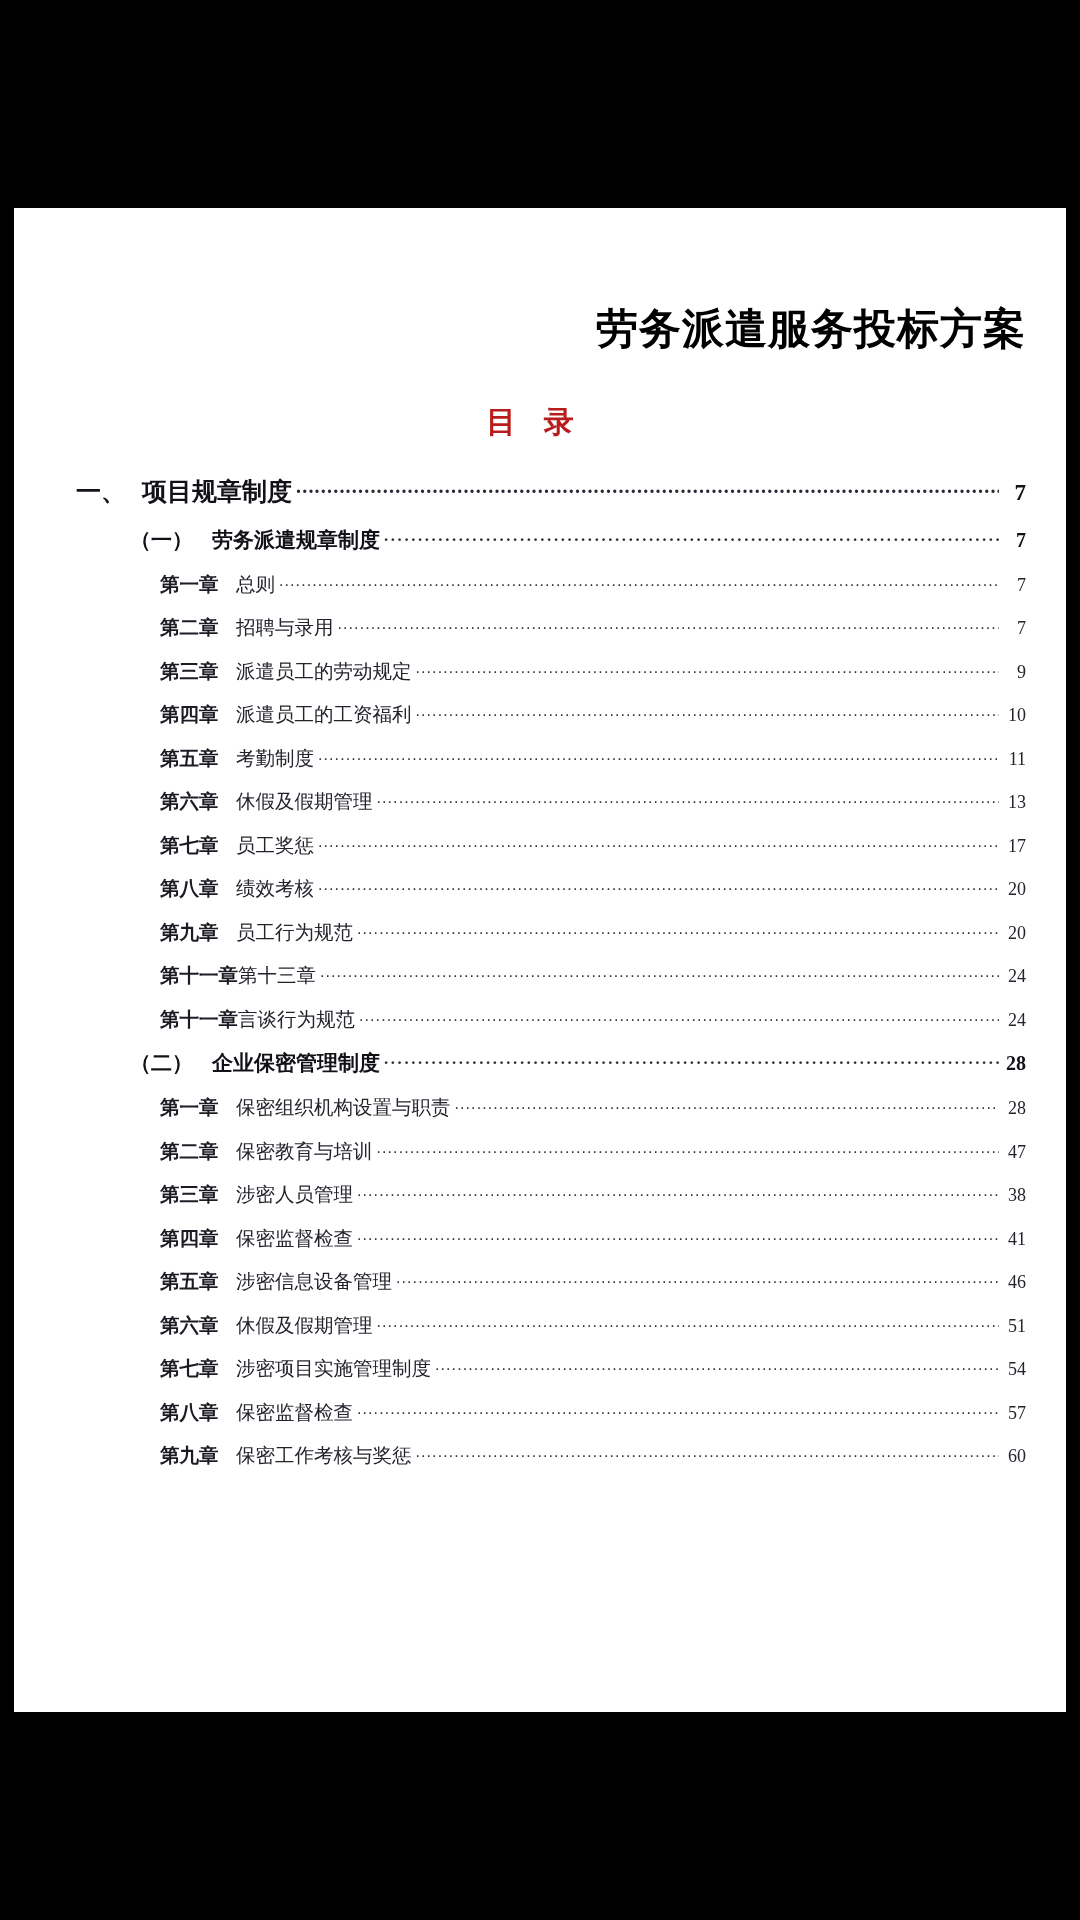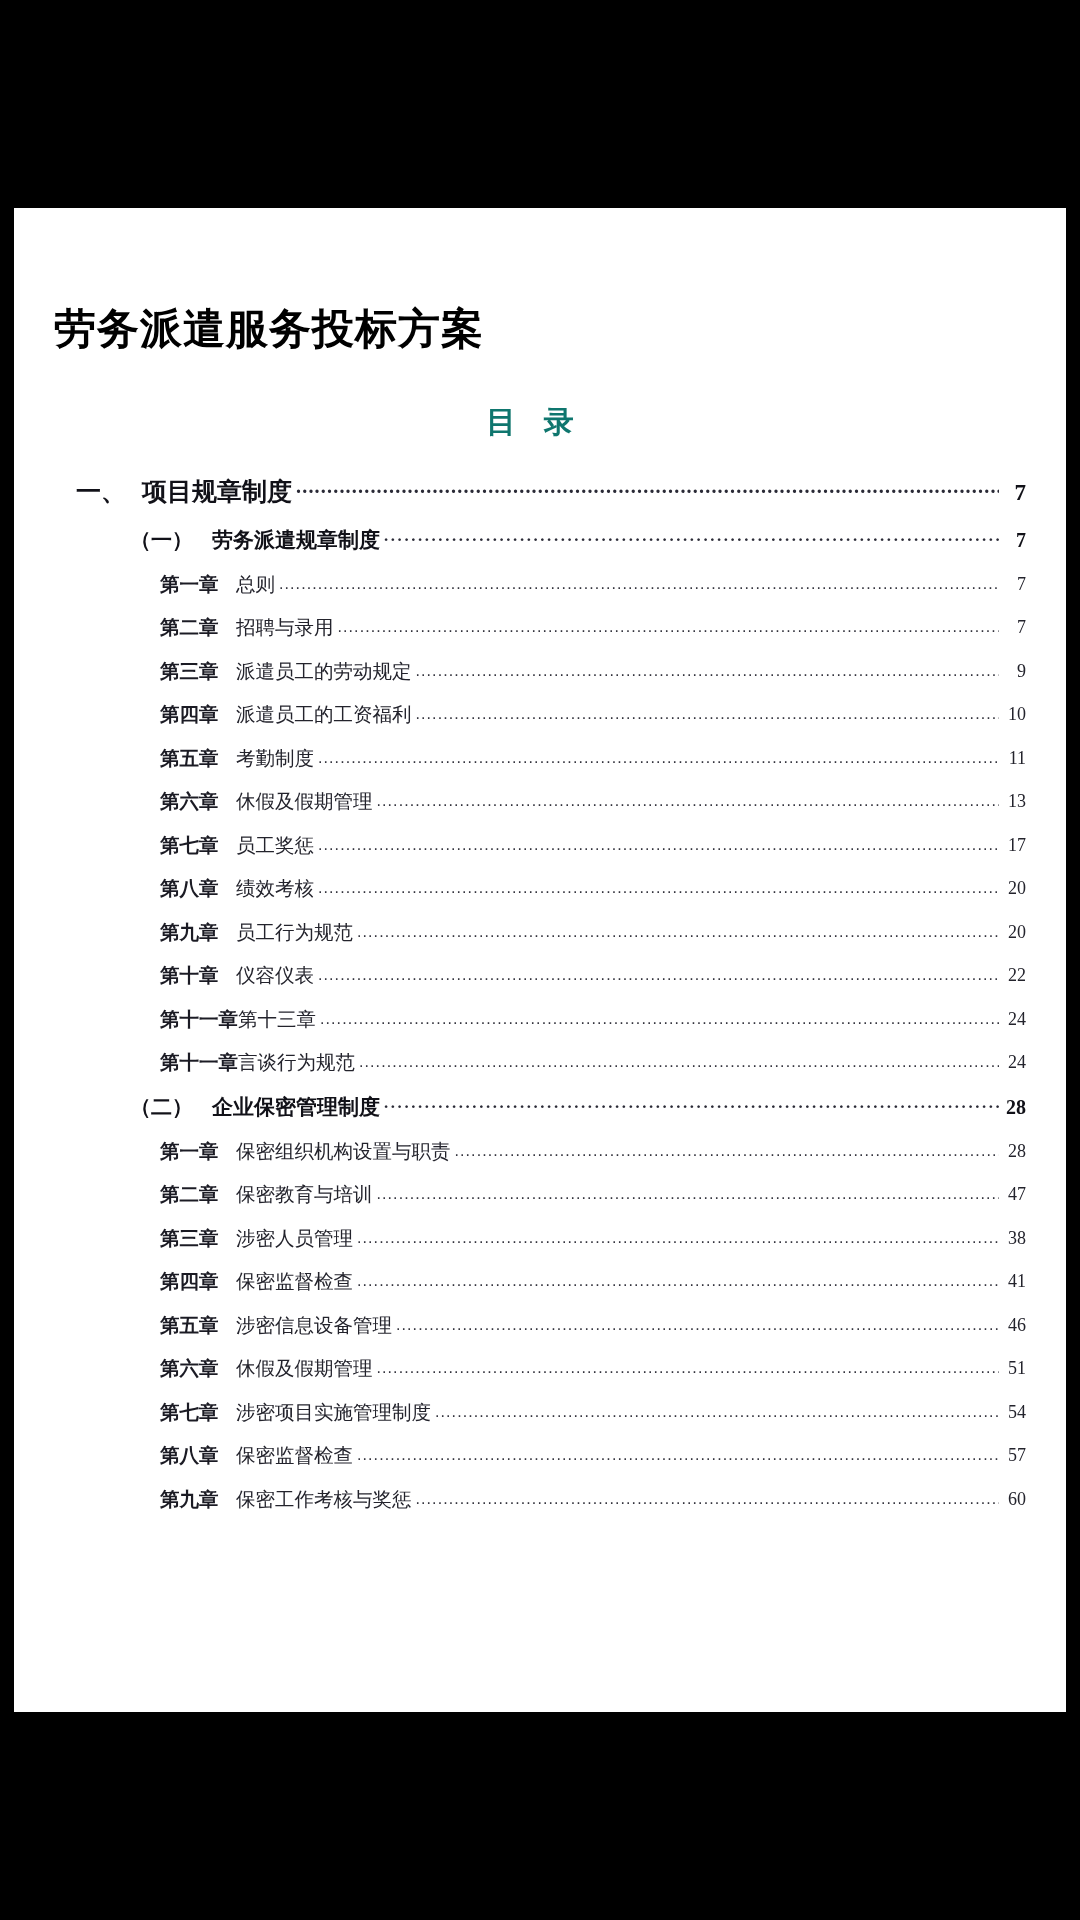--- a/index.html
+++ b/index.html
@@ -40,38 +40,38 @@
     position: relative;
     width: 100%;
     height: 100%;
     padding: 0 40px;
   }
 
   
   .doc-title {
     margin: 0;
     padding-top: 96px;
-    text-align: left;
+    text-align: right;
     font-family: "Liberation Sans", "DejaVu Sans", sans-serif;
     font-weight: 700;
     font-size: 42px;
     letter-spacing: 1px;
     color: #000000;
     line-height: 1.18;
   }
 
   .toc-heading {
     margin: 0;
     padding-top: 48px;
     text-align: center;
     font-family: "Liberation Serif", "DejaVu Serif", serif;
     font-weight: 700;
     font-size: 30px;
     letter-spacing: 10px;
-    color: #0f766e;
+    color: #b91c1c;
     padding-right: 10px;
   }
 
   
   .toc {
     margin: 0;
     padding: 32px 0 0 0;
     list-style: none;
   }
 
@@ -146,21 +146,20 @@
   .lvl2 .toc-page { font-size: 20px; min-width: 24px; }
   .lvl2 .toc-leader::before { letter-spacing: 2.6px; font-size: 0.8em; }
 
   
   .lvl3 {
     font-family: "Liberation Sans", "DejaVu Sans", sans-serif;
     font-size: 19.5px;
     margin-bottom: 16.5px;
     padding-left: 106px;
     color: #23232c;
-    align-items: center;
   }
   .lvl3 .toc-num {
     font-weight: 700;
     min-width: 76px;
     color: #1b1b24;
   }
   .lvl3 .toc-label { font-weight: 400; }
   .lvl3 .toc-page {
     font-size: 18px;
     min-width: 24px;
@@ -248,26 +247,20 @@
             <span class="toc-leader"></span>
             <span class="toc-page">20</span>
           </li>
           <li class="toc-row lvl3">
             <span class="toc-num">第九章</span>
             <span class="toc-label">员工行为规范</span>
             <span class="toc-leader"></span>
             <span class="toc-page">20</span>
           </li>
           <li class="toc-row lvl3">
-            <span class="toc-num">第十章</span>
-            <span class="toc-label">仪容仪表</span>
-            <span class="toc-leader"></span>
-            <span class="toc-page">22</span>
-          </li>
-          <li class="toc-row lvl3">
             <span class="toc-num">第十一章</span>
             <span class="toc-label">第十三章</span>
             <span class="toc-leader"></span>
             <span class="toc-page">24</span>
           </li>
           <li class="toc-row lvl3">
             <span class="toc-num">第十一章</span>
             <span class="toc-label">言谈行为规范</span>
             <span class="toc-leader"></span>
             <span class="toc-page">24</span>

